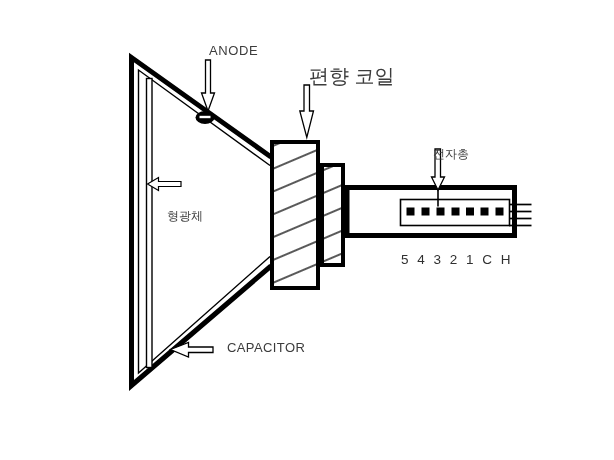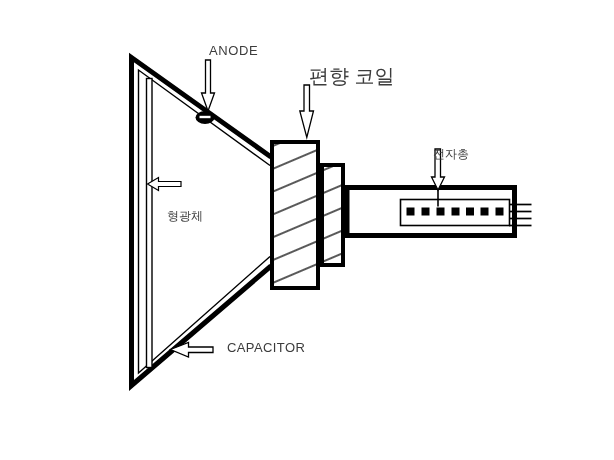--- a/index.html
+++ b/index.html
@@ -93,14 +93,15 @@
 
   <div class="label lbl-coil">편향 코일</div>
 
   <div class="label lbl-gun">전자총</div>
 
   <div class="label lbl-phosphor">형광체</div>
 
 
   <div class="label lbl-capacitor">CAPACITOR</div>
 
+  <div class="label lbl-pins">5 4 3 2 1 C H</div>
 
 </div>
 
 </body></html>

